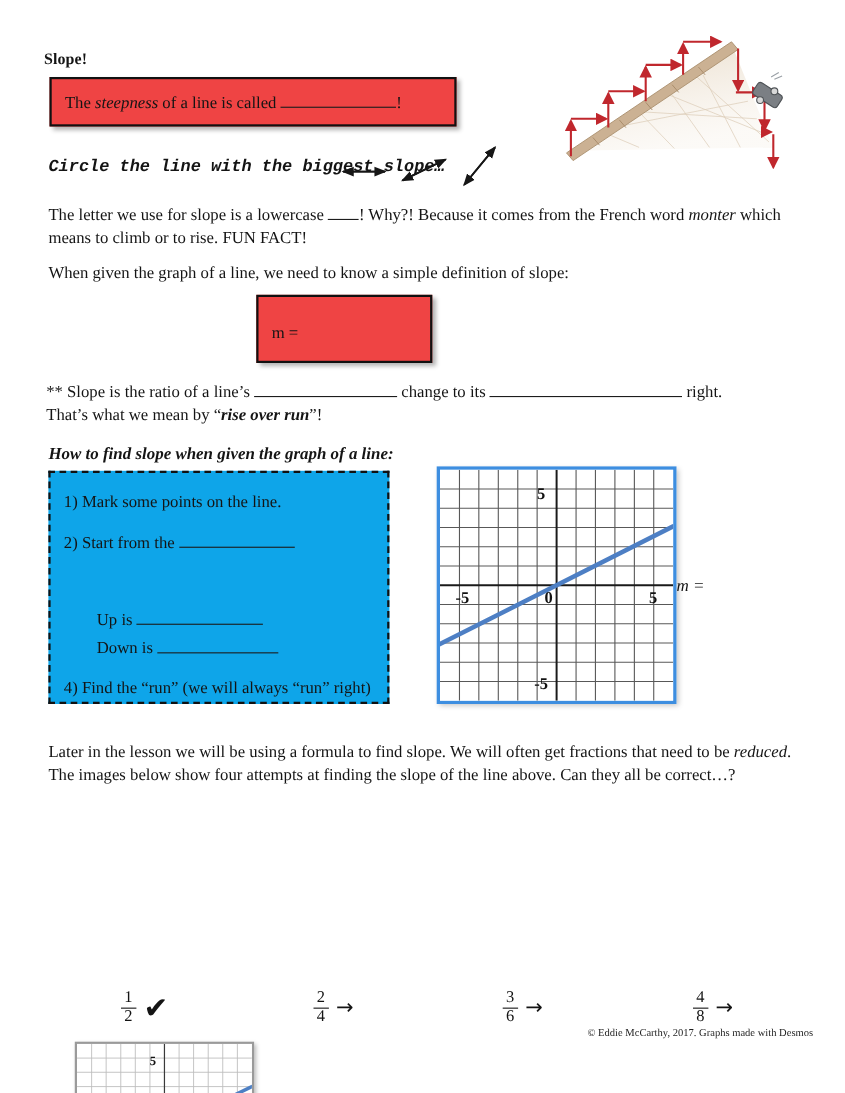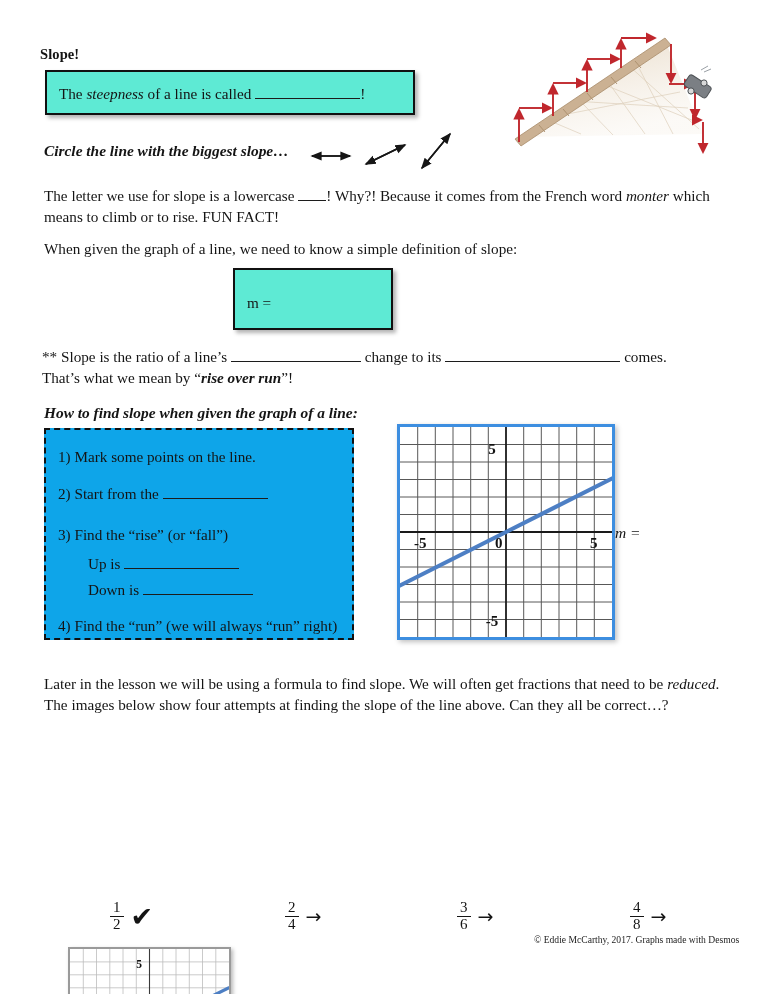--- a/index.html
+++ b/index.html
@@ -43,21 +43,21 @@
   .blank {
     display: inline-block;
     border-bottom: 1px solid #1c1c1c;
     vertical-align: baseline;
     height: 13px;
   }
 
   
   .solid-box {
     border: 2.5px solid #111;
-    background: #5eead4;
+    background: #ef4444;
     box-shadow: 3px 3px 4px rgba(0,0,0,0.30);
     box-sizing: border-box;
   }
   .dashed-box {
     border: 2px dashed #111;
     background: #0ea5e9;
     box-sizing: border-box;
   }
 
   
@@ -182,21 +182,21 @@
 
       <g>
         <rect x="190" y="58" width="26" height="13" rx="3" fill="#7b7f84" stroke="#4d5155" stroke-width="1" transform="rotate(33 203 64)"></rect>
         <circle cx="196" cy="69" r="3.1" fill="#d8d8d8" stroke="#4d5155" stroke-width="1"></circle>
         <circle cx="209" cy="61" r="3.1" fill="#d8d8d8" stroke="#4d5155" stroke-width="1"></circle>
         <path d="M206,48 L213,44 M209,50 L216,47" stroke="#9aa0a6" stroke-width="1" fill="none"></path>
       </g>
     </svg>
   </div>
 
-  <div class="abs bi" style="left:44px; top:142px;">Circle the line with the biggest slope…</div>
+  <div class="abs bi" style="left:44px; top:142px;font-family:Liberation Mono, monospace;">Circle the line with the biggest slope…</div>
 
   <div class="abs" style="left:300px; top:130px;">
     <svg width="165" height="50" viewBox="0 0 165 50" class="arrow-svg">
       <defs>
         <marker id="bk" markerWidth="7" markerHeight="7" refX="6" refY="3.2" orient="auto">
           <path d="M0,0.4 L7,3.2 L0,6 z" fill="#161616"></path>
         </marker>
       </defs>
 
       <g>
@@ -220,36 +220,35 @@
 
   <div class="abs body-text" style="left:44px; top:185px; width:690px;">
     <span>The letter we use for slope is a lowercase </span><span class="blank" style="width:28px;"></span><span>! Why?! Because it comes from the French word </span><span class="it">monter</span><span> which means to climb or to rise. FUN FACT!</span>
   </div>
 
   <div class="abs solid-box" style="left:233px; top:268px; width:160px; height:62px;">
     <div class="abs body-text" style="left:12px; top:22px;">m =</div>
   </div>
 
   <div class="abs body-text" style="left:42px; top:346px; width:700px;">
-    <span>** Slope is the ratio of a line’s </span><span class="blank" style="width:130px;"></span><span> change to its </span><span class="blank" style="width:175px;"></span><span> comes.</span>
+    <span>** Slope is the ratio of a line’s </span><span class="blank" style="width:130px;"></span><span> change to its </span><span class="blank" style="width:175px;"></span><span> right.</span>
   </div>
   <div class="abs body-text" style="left:42px; top:367px;text-align:right;">
     <span>That’s what we mean by “</span><span class="it" style="font-weight:bold;">rise over run</span><span>”!</span>
   </div>
 
   <div class="abs bi" style="left:44px; top:404px;text-align:center;">How to find slope when given the graph of a line:</div>
 
   <div class="abs dashed-box" style="left:44px; top:428px; width:310px; height:212px;">
     <div class="abs body-text" style="left:12px; top:16px;">1) Mark some points on the line.</div>
 
     <div class="abs body-text" style="left:12px; top:53px;">
       <span>2) Start from the </span><span class="blank" style="width:105px;"></span>
     </div>
 
-    <div class="abs body-text" style="left:12px; top:94px;">3) Find the “rise” (or “fall”)</div>
 
     <div class="abs body-text" style="left:42px; top:123px;">
       <span>Up is </span><span class="blank" style="width:115px;"></span>
     </div>
 
     <div class="abs body-text" style="left:42px; top:149px;">
       <span>Down is </span><span class="blank" style="width:110px;"></span>
     </div>
 
     <div class="abs body-text" style="left:12px; top:185px;">4) Find the “run” (we will always “run” right)</div>

